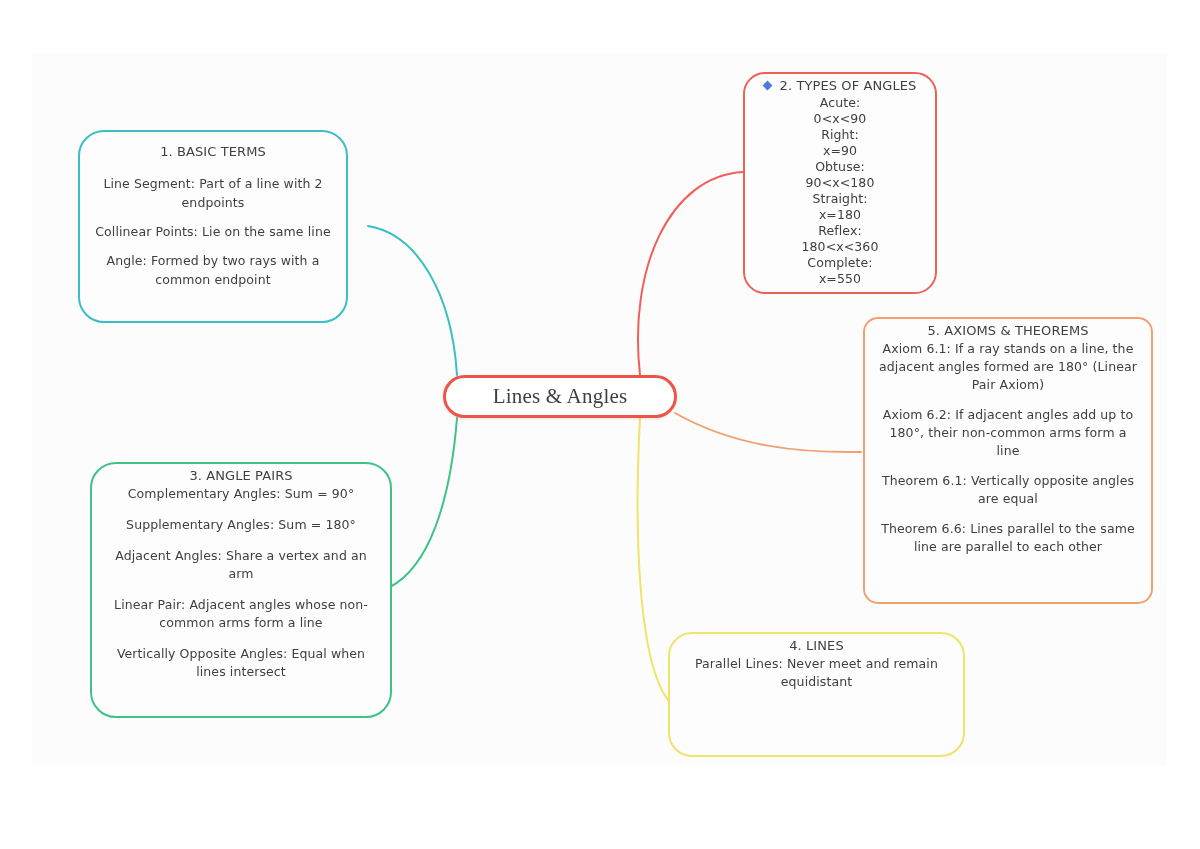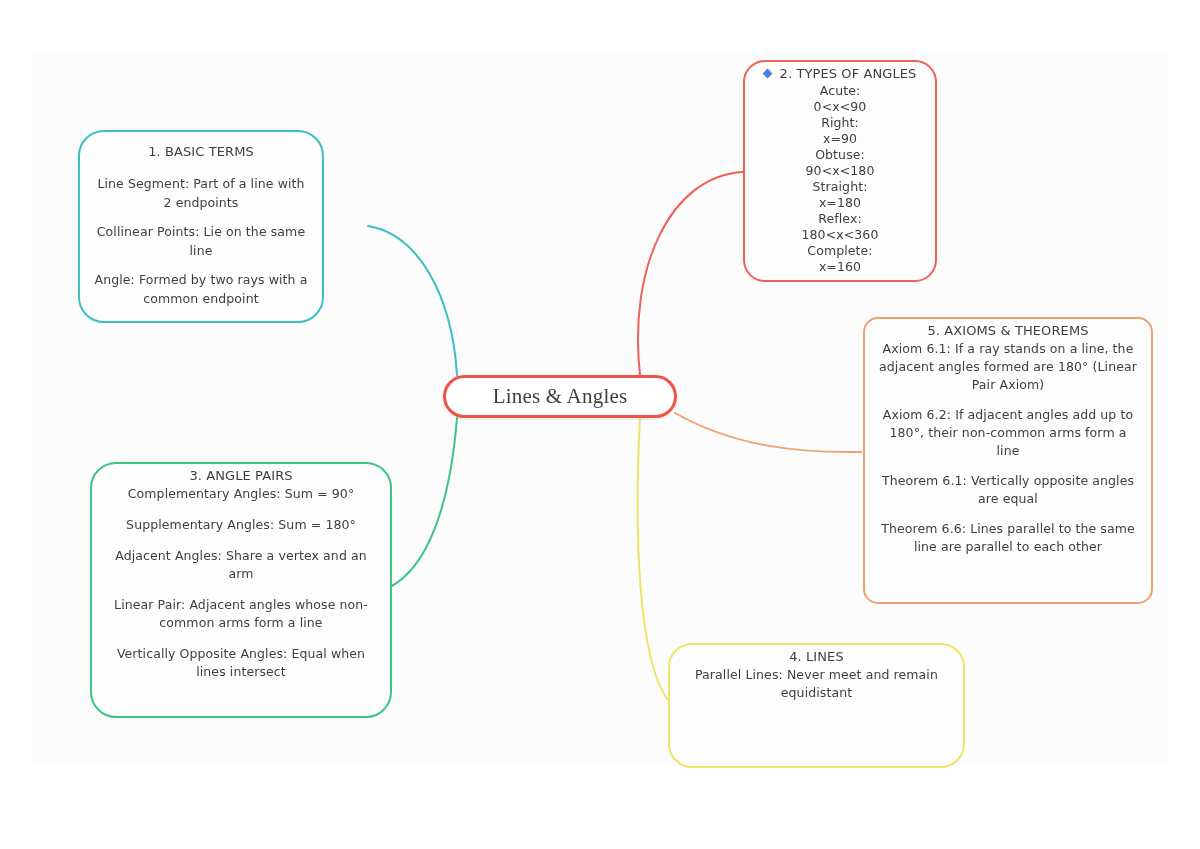--- a/index.html
+++ b/index.html
@@ -39,28 +39,28 @@
     white-space: nowrap;
   }
   .node p {
     font-size: 12.5px;
     line-height: 19px;
     margin: 0 0 10px 0;
   }
   
   .node1 {
     left: 78px; top: 130px;
-    width: 246px; height: 193px;
+    width: 270px; height: 193px;
     border-radius: 26px;
     padding: 10px 13px 0;
   }
   .node1 .title { margin-bottom: 13px; }
   
   .node2 {
-    left: 743px; top: 60px;
+    left: 743px; top: 72px;
     width: 194px; height: 222px;
     border-radius: 22px;
     padding: 2px 8px 0;
   }
   .node2 .title-row {
     display: flex;
     align-items: center;
     justify-content: center;
     line-height: 19px;
   }
@@ -146,33 +146,33 @@
     <p>0&lt;x&lt;90</p>
     <p>Right:</p>
     <p>x=90</p>
     <p>Obtuse:</p>
     <p>90&lt;x&lt;180</p>
     <p>Straight:</p>
     <p>x=180</p>
     <p>Reflex:</p>
     <p>180&lt;x&lt;360</p>
     <p>Complete:</p>
-    <p>x=160</p>
+    <p>x=550</p>
   </div>
 
   <div class="node node3" style="border-color: rgb(61, 196, 132);">
     <div class="title">3. ANGLE PAIRS</div>
     <p>Complementary Angles: Sum = 90°</p>
     <p>Supplementary Angles: Sum = 180°</p>
     <p>Adjacent Angles: Share a vertex and an arm</p>
     <p>Linear Pair: Adjacent angles whose non-common arms form a line</p>
     <p>Vertically Opposite Angles: Equal when lines intersect</p>
   </div>
 
-  <div class="node node4" style="border-color: rgb(240, 227, 106); margin-top: 11px;">
+  <div class="node node4" style="border-color: rgb(240, 227, 106);">
     <div class="title">4. LINES</div>
     <p>Parallel Lines: Never meet and remain equidistant</p>
   </div>
 
   <div class="node node5" style="border-color: rgb(239, 162, 111);">
     <div class="title">5. AXIOMS &amp; THEOREMS</div>
     <p>Axiom 6.1: If a ray stands on a line, the adjacent angles formed are 180° (Linear Pair Axiom)</p>
     <p>Axiom 6.2: If adjacent angles add up to 180°, their non-common arms form a line</p>
     <p>Theorem 6.1: Vertically opposite angles are equal</p>
     <p>Theorem 6.6: Lines parallel to the same line are parallel to each other</p>

